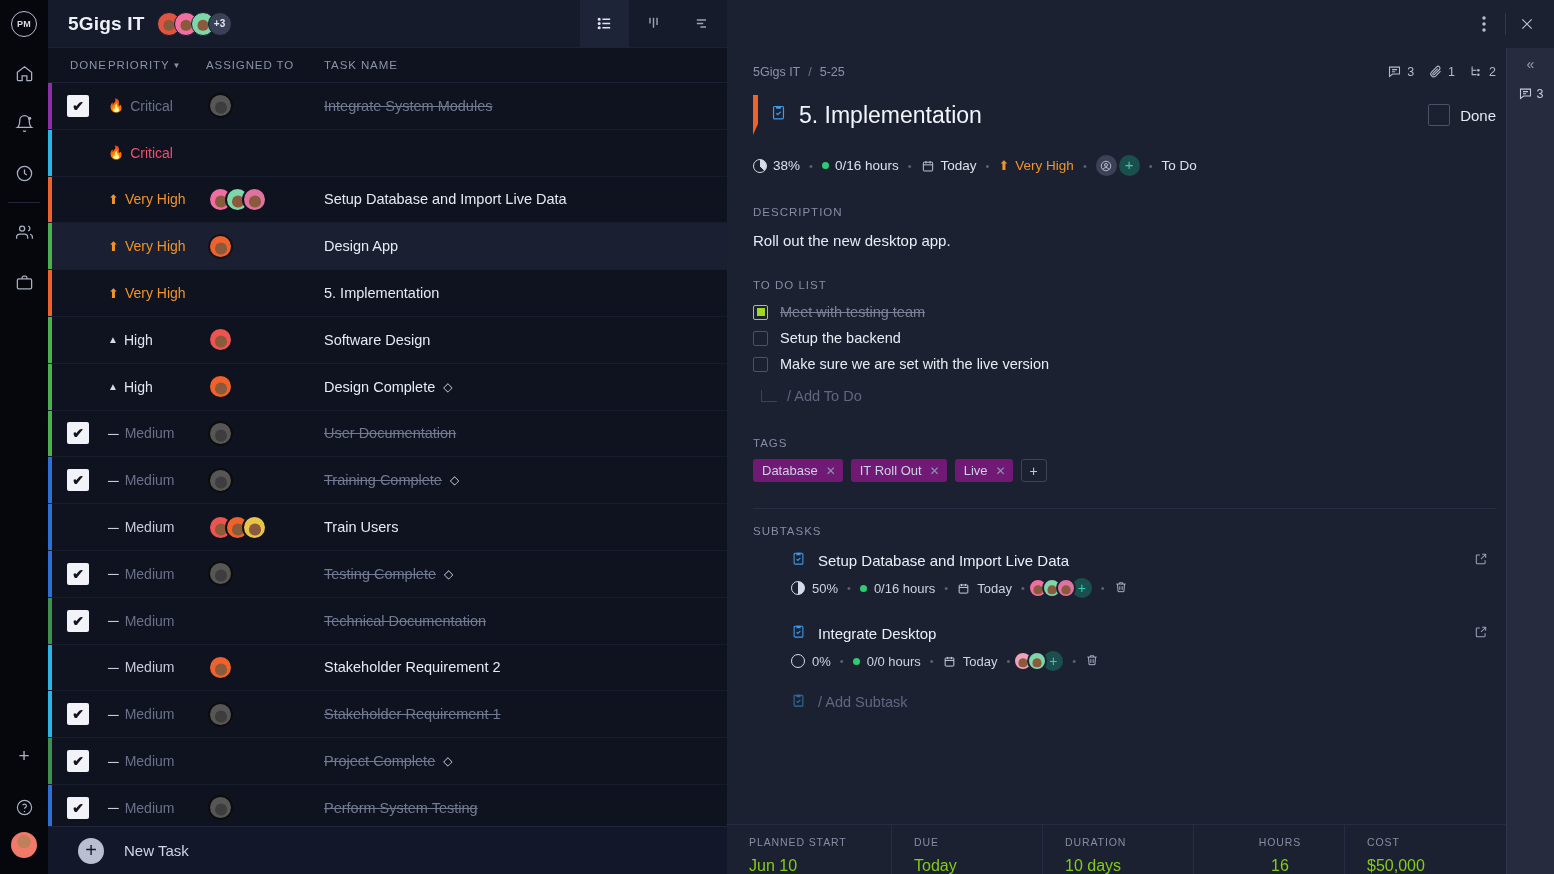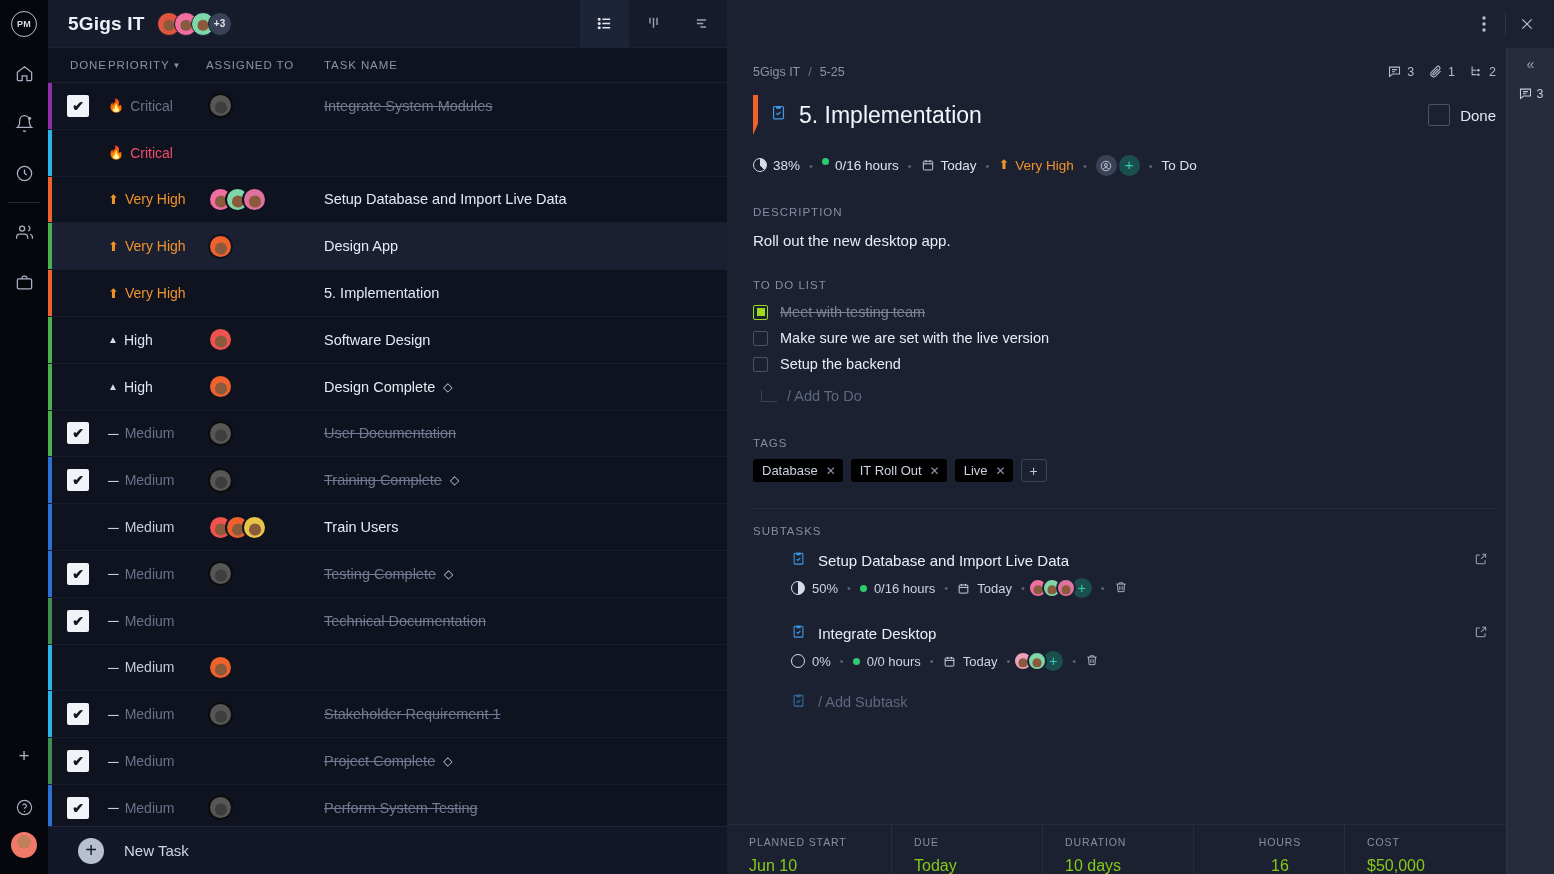--- a/index.html
+++ b/index.html
@@ -172,21 +172,21 @@
   .task-ico { color: #3f9ae8; font-size: 17px; margin-right: 12px; }
   .task-title { font-size: 23px; color: #f2f5fb; font-weight: 400; }
   .done-wrap { margin-left: auto; display: flex; align-items: center; gap: 10px; }
   .done-box { width: 22px; height: 22px; border: 1.5px solid #4a5268; border-radius: 2px; }
   .done-lbl { font-size: 15px; color: #e3e8f3; }
 
   .meta-row {
     display: flex; align-items: center; gap: 0; margin-top: 20px;
     font-size: 13.5px; color: #dbe0ec; flex-wrap: wrap;
   }
-  .meta-item { display: flex; align-items: flex-start; gap: 6px; }
+  .meta-item { display: flex; align-items: center; gap: 6px; }
   .meta-dot { color: #5d6party; color: #5b6278; margin: 0 9px; font-size: 11px; }
   .pct-ico {
     width: 14px; height: 14px; border-radius: 50%; border: 1.7px solid #d6dbe8;
     background: conic-gradient(#d6dbe8 0 38%, transparent 38% 100%);
   }
   .pct-ico.half { background: conic-gradient(#d6dbe8 0 50%, transparent 50% 100%); }
   .pct-ico.zero { background: none; }
   .green-dot { width: 7px; height: 7px; border-radius: 50%; background: #2ecc71; }
   .cal-ico { color: #c3c9d8; font-size: 13px; }
   .assign-circ {
@@ -210,21 +210,21 @@
   .tdbox.done::after { content:""; width: 8px; height: 8px; background: #9dd71f; }
   .todo-done-txt { color: #7b8399; text-decoration: line-through; }
   .add-todo {
     display: flex; align-items: center; gap: 10px; height: 30px; margin-top: 4px;
     color: #5f real; color: #5f6880; font-size: 14.5px;
   }
   .tree-stub { width: 16px; height: 12px; border-left: 1px solid #3b4258; border-bottom: 1px solid #3b4258; margin-left: 8px; }
 
   .tags-row { display: flex; align-items: center; gap: 8px; }
   .tag {
-    height: 23px; background: #000000; border-radius: 3px; padding: 0 7px 0 9px;
+    height: 23px; background: #701a75; border-radius: 3px; padding: 0 7px 0 9px;
     display: flex; align-items: center; gap: 8px; font-size: 13px; color: #ccd2e1;
   }
   .tag-x { color: #8d95ab; font-size: 12px; cursor: pointer; }
   .tag-add {
     width: 26px; height: 23px; border: 1px solid #3d4458; border-radius: 3px;
     display: flex; align-items: center; justify-content: center; color: #c3c9d8; font-size: 14px; line-height: 0;
   }
   .hr { height: 1px; background: #262c41; margin: 26px 0 0 0; }
 
   .subtask { margin-left: 38px; position: relative; }
@@ -583,20 +583,24 @@
      <span class="cell-done">
        <span class="cbox"></span>
      </span>
      <span class="cell-pri pri-med">
        <span class="dash">─</span>
             <span>Medium</span>
      </span>
      <span class="cell-assigned">
             <span class="rav" style="background:#f0622b"></span>
           </span>
+     <span class="cell-task">
+       <span class="">Stakeholder Requirement 2</span>
+
+     </span>
         </div>
         <div class="row">
           <span class="row-bar" style="background:#2ab4e8"></span>
      <span class="cell-done">
        <span class="cbox checked"></span>
      </span>
      <span class="cell-pri pri-med done-pri">
        <span class="dash">─</span>
             <span>Medium</span>
      </span>
@@ -759,25 +763,25 @@
         <div class="desc-text">Roll out the new desktop app.</div>
 
         <div class="sec-label" style="margin-top:30px;margin-bottom:8px">TO DO LIST</div>
         <div id="todos">
             <div class="todo-item">
               <span class="tdbox done"></span>
     <span class="todo-done-txt">Meet with testing team</span>
             </div>
             <div class="todo-item">
               <span class="tdbox"></span>
-    <span class="">Make sure we are set with the live version</span>
+    <span class="">Setup the backend</span>
             </div>
             <div class="todo-item">
               <span class="tdbox"></span>
-    <span class="">Setup the backend</span>
+    <span class="">Make sure we are set with the live version</span>
             </div>
           </div>
         <div class="add-todo">
           <span class="tree-stub"></span>
           <span>/ Add To Do</span>
         </div>
 
         <div class="sec-label" style="margin-top:26px;margin-bottom:10px">TAGS</div>
         <div class="tags-row" id="tags">
             <span class="tag">

